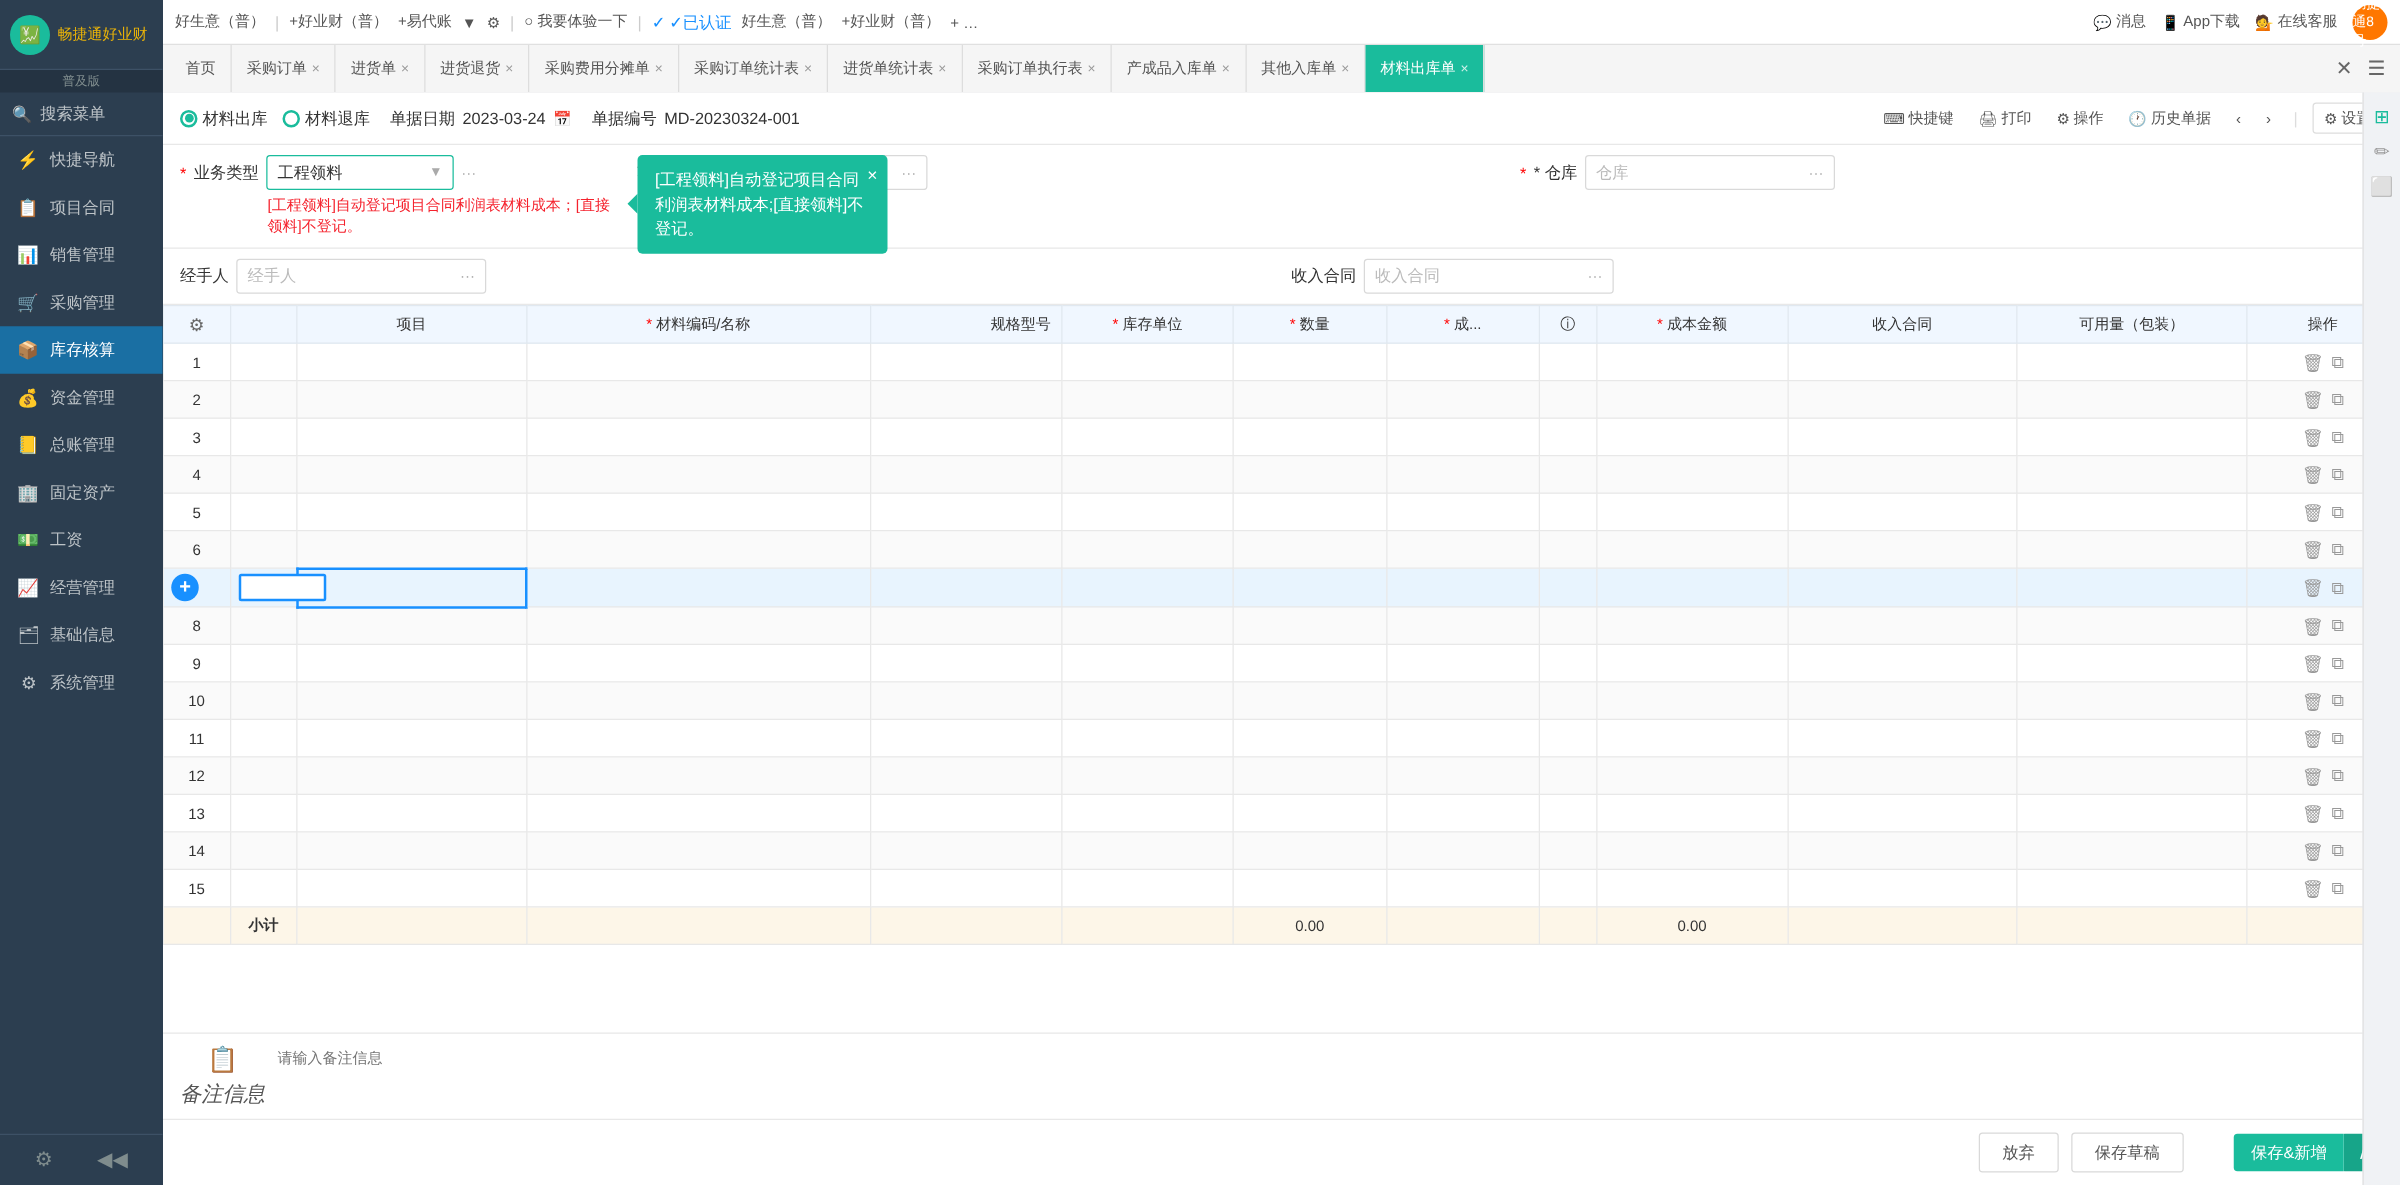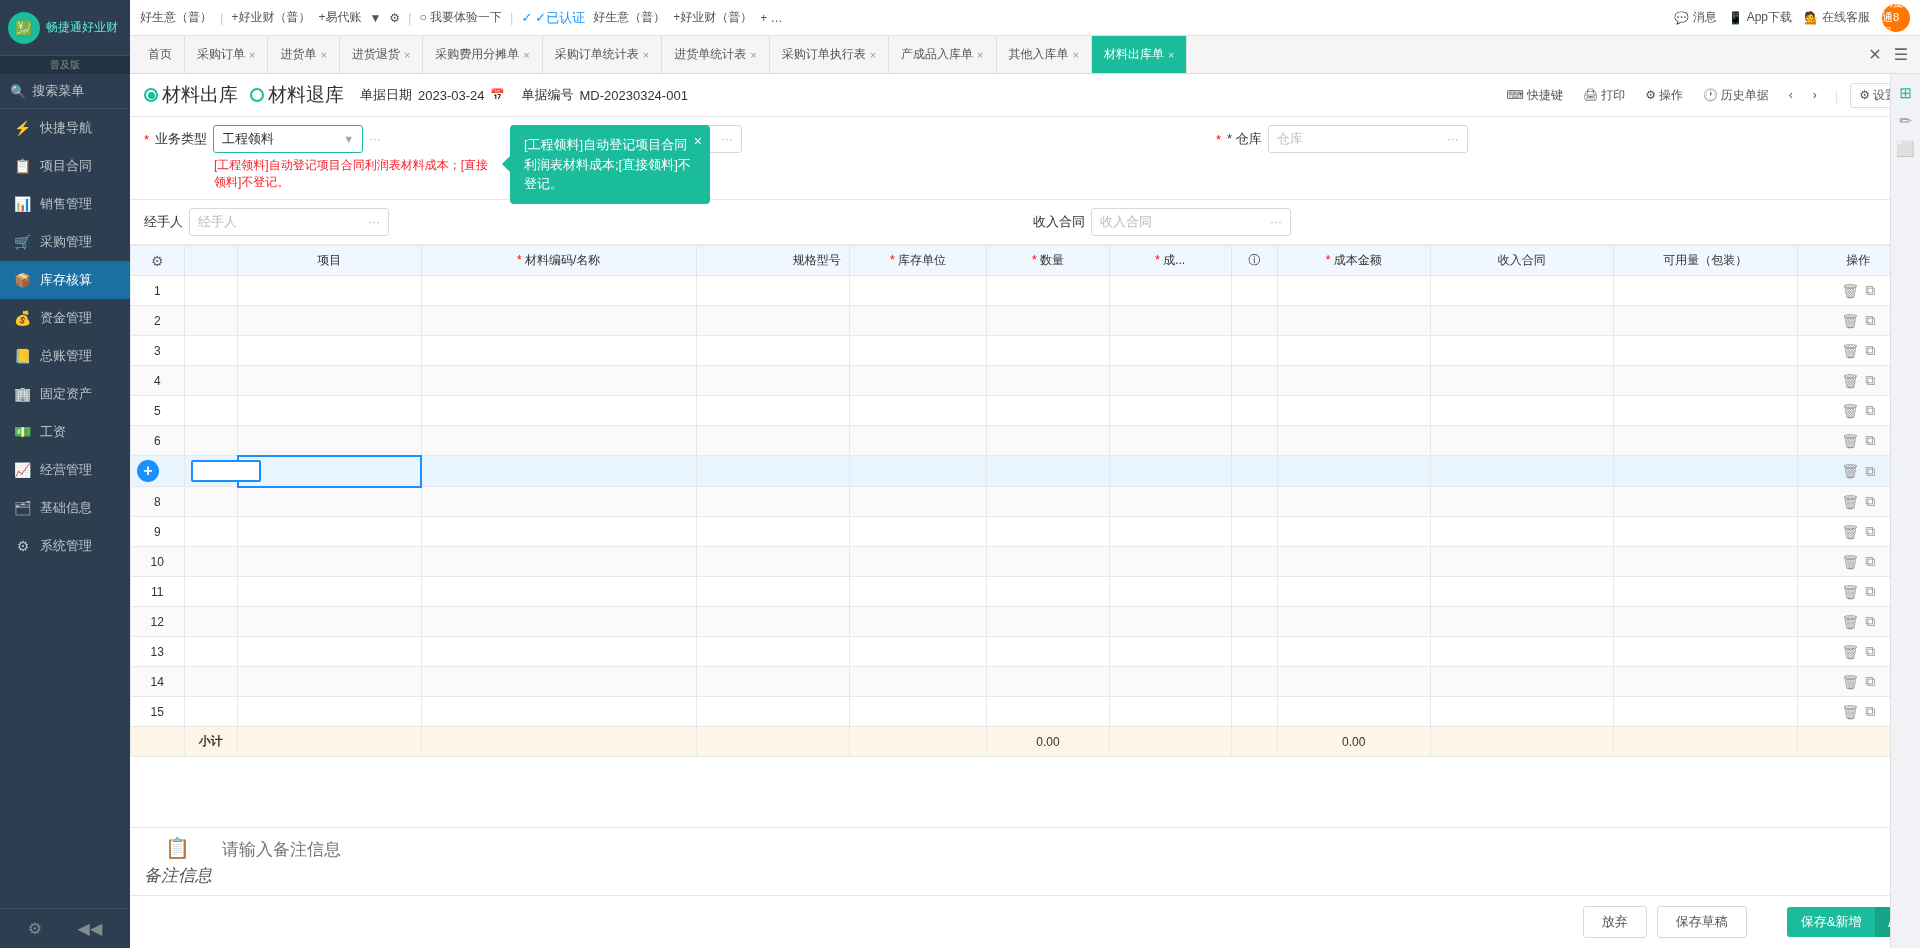--- a/index.html
+++ b/index.html
@@ -11,21 +11,21 @@
       background: #2c3e50; color: #fff; display: flex; flex-direction: column;
     }
     .sidebar-logo {
       padding: 10px 8px; border-bottom: 1px solid #3d5166;
       display: flex; align-items: center; gap: 6px; min-height: 56px;
     }
     .sidebar-logo-icon {
       width: 32px; height: 32px; background: #1abc9c; border-radius: 50%;
       display: flex; align-items: center; justify-content: center; font-size: 14px; flex-shrink: 0;
     }
-    .sidebar-logo-text { font-size: 12px; line-height: 1.4; color: #5eead4; }
+    .sidebar-logo-text { font-size: 12px; line-height: 1.4; color: #eab308; }
     .sidebar-edition { font-size: 10px; color: #7f8c8d; text-align: center; padding: 2px 6px; background: #243342; }
     .sidebar-search {
       display: flex; align-items: center; padding: 8px 10px; gap: 6px;
       cursor: pointer; color: #bdc3c7; border-bottom: 1px solid #3d5166;
     }
     .sidebar-nav-item {
       display: flex; align-items: center; padding: 10px 14px; gap: 8px;
       color: #bdc3c7; cursor: pointer; font-size: 13px;
     }
     .sidebar-nav-item.active { background: #1a6fa3; color: #fff; }
@@ -71,21 +71,21 @@
       position: fixed; left: 130px; top: 74px; right: 0; bottom: 0;
       background: #fff; overflow: hidden; display: flex; flex-direction: column;
     }
 
     
     .form-header {
       padding: 8px 14px; border-bottom: 1px solid #e8e8e8;
       display: flex; align-items: center; gap: 16px;
     }
     .radio-group { display: flex; gap: 12px; }
-    .radio-label { display: flex; align-items: center; gap: 4px; font-size: 19px; color: #333; cursor: pointer; }
+    .radio-label { display: flex; align-items: center; gap: 4px; font-size: 13px; color: #333; cursor: pointer; }
     .radio-dot { width: 14px; height: 14px; border-radius: 50%; border: 2px solid #1abc9c; display: flex; align-items: center; justify-content: center; }
     .radio-dot.checked::after { content: ''; width: 7px; height: 7px; border-radius: 50%; background: #1abc9c; display: block; }
     .form-field { display: flex; align-items: center; gap: 6px; }
     .form-label { color: #333; font-size: 13px; white-space: nowrap; }
     .form-value { color: #333; font-size: 13px; }
     .form-icon { color: #999; font-size: 12px; cursor: pointer; }
     .header-actions { margin-left: auto; display: flex; align-items: center; gap: 8px; }
     .header-action-btn { font-size: 12px; color: #555; cursor: pointer; display: flex; align-items: center; gap: 3px; padding: 3px 6px; }
     .settings-btn { font-size: 12px; color: #555; cursor: pointer; padding: 3px 8px; border: 1px solid #ddd; border-radius: 3px; display: flex; align-items: center; gap: 3px; }
 
@@ -145,21 +145,21 @@
     .th-required { color: red; }
 
     
     .notes-section {
       border-top: 1px solid #e8e8e8; padding: 8px 14px;
       display: flex; align-items: flex-start; gap: 10px;
     }
     .notes-icon { color: #1abc9c; font-size: 20px; cursor: pointer; }
     .notes-label { font-size: 17px; color: #555; margin-top: 2px; font-style: italic; }
     .notes-input {
-      flex: 1; border: none; outline: none; font-size: 17px; color: #a16207;
+      flex: 1; border: none; outline: none; font-size: 12px; color: #a16207;
       padding: 4px 0;
     }
 
     
     .bottom-actions {
       padding: 10px 14px; border-top: 1px solid #e8e8e8;
       display: flex; align-items: center; justify-content: flex-end; gap: 10px;
     }
     .btn { padding: 6px 18px; border-radius: 3px; font-size: 13px; cursor: pointer; border: 1px solid transparent; }
     .btn-default { background: #fff; border-color: #d9d9d9; color: #555; }

